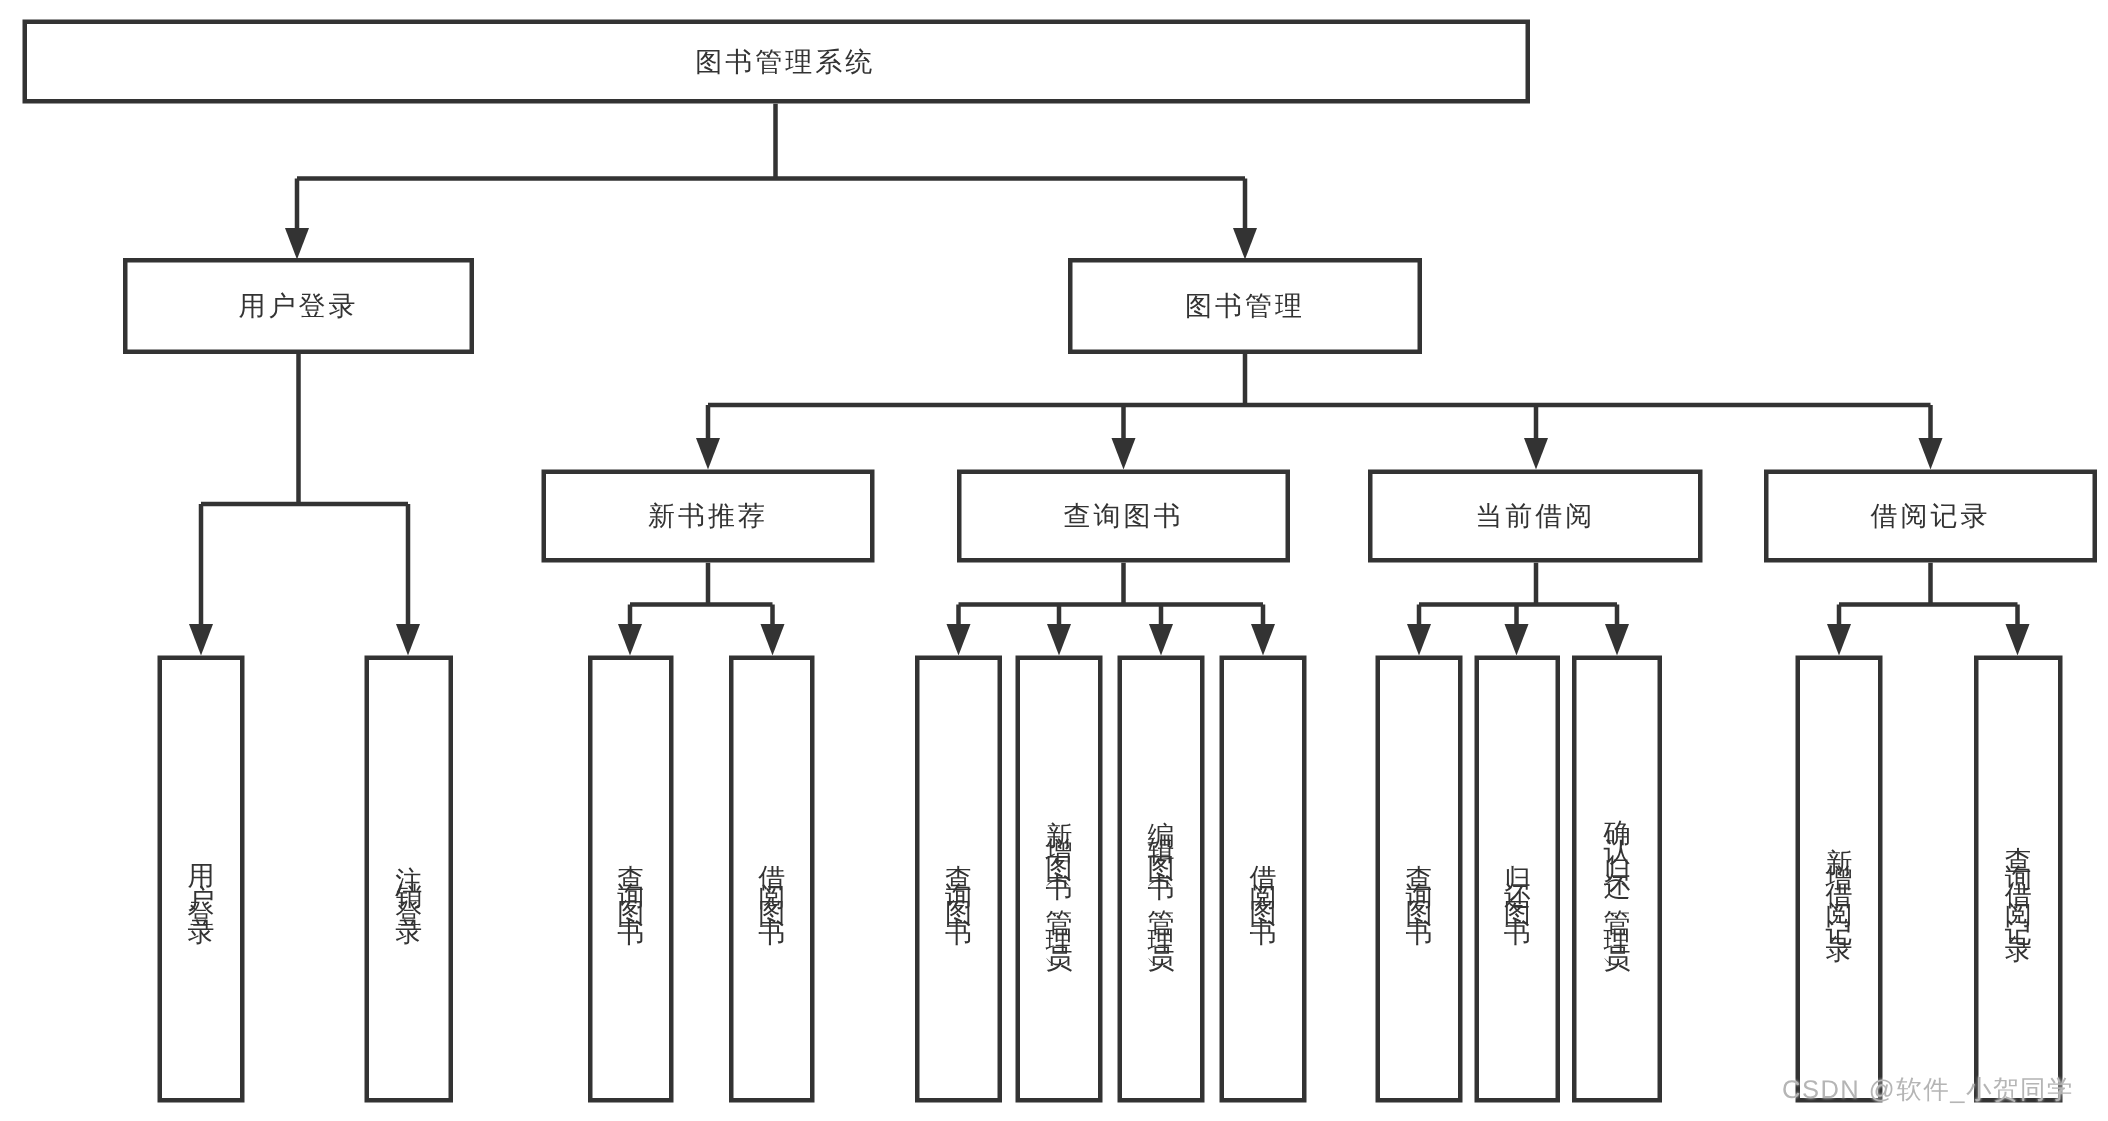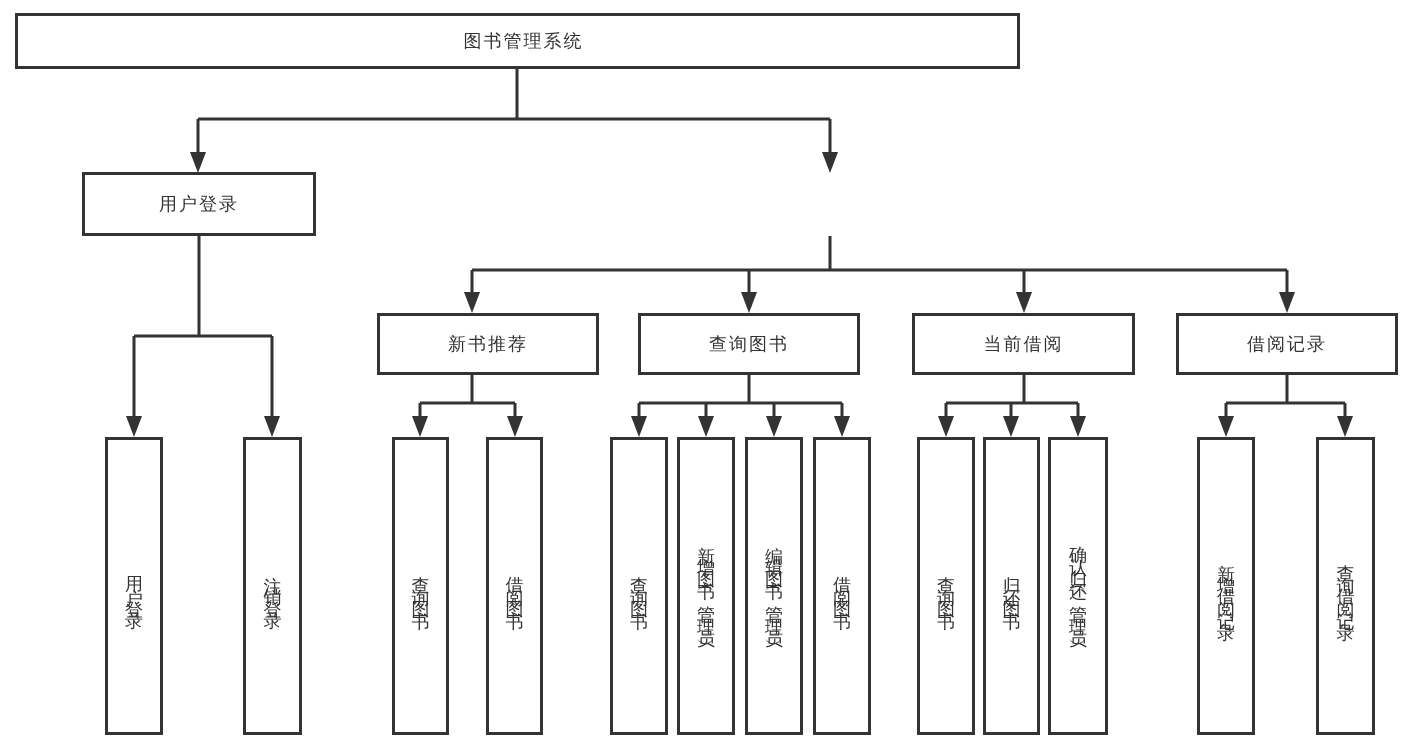--- a/index.html
+++ b/index.html
@@ -96,22 +96,23 @@
     <g>
       <path d="M1287 375 V403 M1226 403 H1345 M1226 403 V419 M1345 403 V419"></path>
       <polygon points="1218,416 1234,416 1226,437"></polygon>
       <polygon points="1337,416 1353,416 1345,437"></polygon>
     </g>
   </svg>
 
   <div class="box h" style="left:15px; top:13px; width:1005px; height:56px;padding-left:12px;">图书管理系统</div>
 
   <div class="box h" style="left:82px; top:172px; width:234px; height:64px;">用户登录</div>
+  <div class="box h" style="left:712px; top:172px; width:236px; height:64px;">图书管理</div>
 
-  <div class="box h" style="left:361px; top:313px; width:222px; height:62px;margin-left:16px;">新书推荐</div>
+  <div class="box h" style="left:361px; top:313px; width:222px; height:62px;">新书推荐</div>
   <div class="box h" style="left:638px; top:313px; width:222px; height:62px;">查询图书</div>
   <div class="box h" style="left:912px; top:313px; width:223px; height:62px;">当前借阅</div>
   <div class="box h" style="left:1176px; top:313px; width:222px; height:62px;">借阅记录</div>
 
   <div class="box v" style="left:105px; top:437px; width:58px; height:298px;">
     <span>用户登录</span>
   </div>
   <div class="box v" style="left:243px; top:437px; width:59px; height:298px;">
     <span>注销登录</span>
   </div>
@@ -146,14 +147,15 @@
     <span>确认归还（管理员）</span>
   </div>
 
   <div class="box v" style="left:1197px; top:437px; width:58px; height:298px;">
     <span>新增借阅记录</span>
   </div>
   <div class="box v" style="left:1316px; top:437px; width:59px; height:298px;">
     <span>查询借阅记录</span>
   </div>
 
+  <div id="watermark">CSDN @软件_小贺同学</div>
 
 </div>
 
 </body></html>

